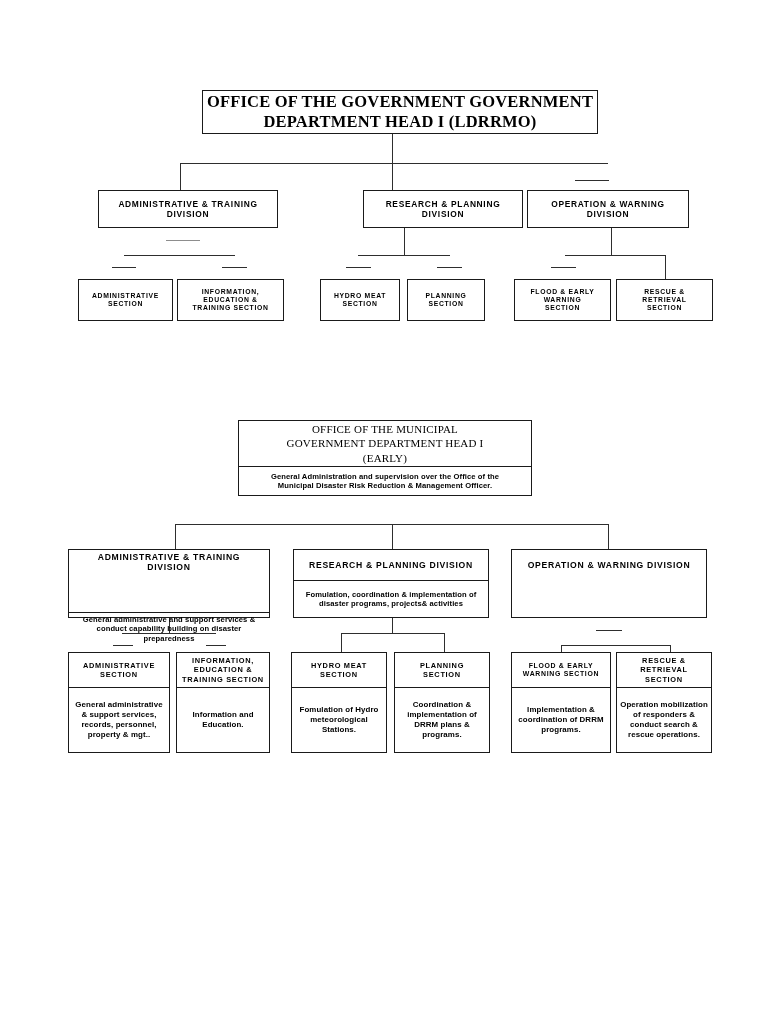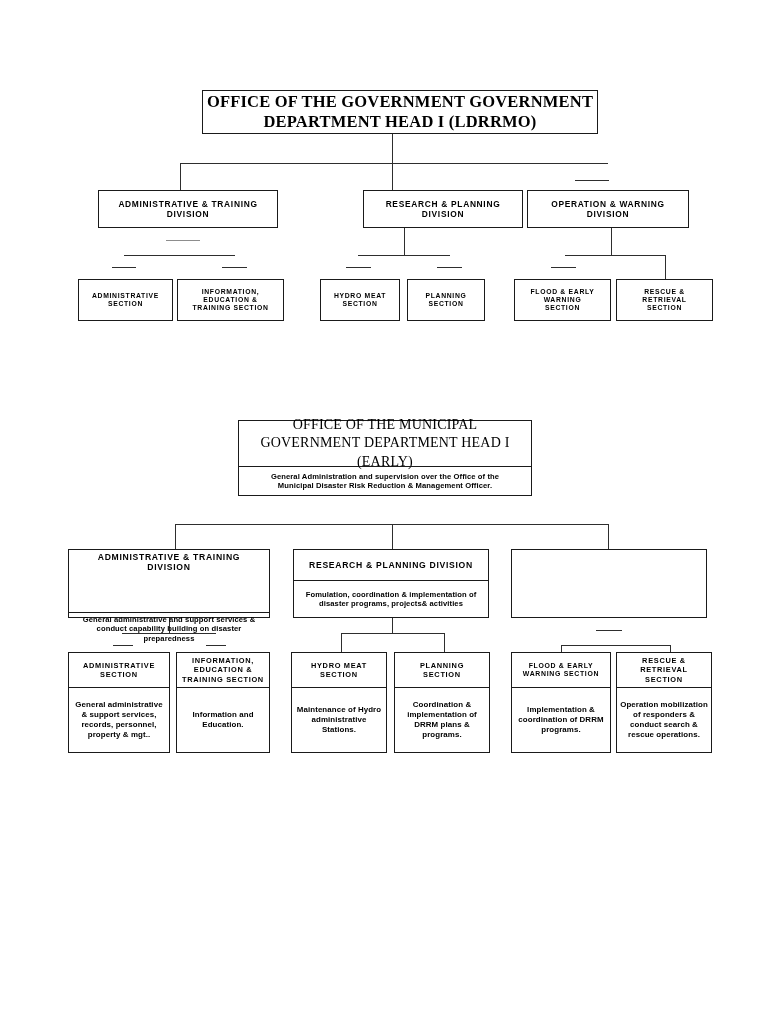--- a/index.html
+++ b/index.html
@@ -49,21 +49,21 @@
   .root-a {
     font-family: "Liberation Serif", serif;
     font-size: 16.5px;
     font-weight: bold;
     letter-spacing: 0.2px;
     line-height: 1.32;
     justify-content: center;
   }
   .root-b-title {
     font-family: "Liberation Serif", serif;
-    font-size: 14px;
+    font-size: 11px;
     font-weight: normal;
     letter-spacing: 0.2px;
     line-height: 1.3;
     overflow: visible;
     white-space: normal;
   }
   .root-b-desc {
     font-size: 7.6px;
     font-weight: bold;
     line-height: 1.35;
@@ -219,20 +219,23 @@
   </div>
 
   <div class="node" style="left:293px; top:549px; width:196px; height:69px;">
     <div class="cell head div2-head" style="height:30px; flex-direction:column;">
       <span>RESEARCH &amp; PLANNING DIVISION</span>
     </div>
     <div class="cell desc div2-desc" style="flex:1;">Fomulation, coordination &amp; implementation of disaster programs, projects&amp; activities</div>
   </div>
 
   <div class="node" style="left:511px; top:549px; width:196px; height:69px;">
+    <div class="cell head div2-head" style="height:30px; flex-direction:column;">
+      <span>OPERATION &amp; WARNING DIVISION</span>
+    </div>
   </div>
 
   <div class="vline" style="left:169px; top:618px; height:16px;"></div>
   <div class="hline" style="left:122px; top:633px; width:94px;"></div>
   <div class="hline" style="left:113px; top:645px; width:20px;"></div>
   <div class="hline" style="left:206px; top:645px; width:20px;"></div>
 
   <div class="vline" style="left:392px; top:618px; height:16px;"></div>
   <div class="hline" style="left:341px; top:633px; width:103px;"></div>
   <div class="vline" style="left:341px; top:633px; height:19px;"></div>
@@ -258,21 +261,21 @@
       <span>TRAINING SECTION</span>
     </div>
     <div class="cell desc sec2-desc" style="flex:1;">Information and Education.</div>
   </div>
 
   <div class="node" style="left:291px; top:652px; width:96px; height:101px;">
     <div class="cell head sec2-head" style="height:34px; flex-direction:column;">
       <span>HYDRO MEAT</span>
       <span>SECTION</span>
     </div>
-    <div class="cell desc sec2-desc" style="flex:1;">Maintenance of Hydro administrative Stations.</div>
+    <div class="cell desc sec2-desc" style="flex:1;">Fomulation of Hydro meteorological Stations.</div>
   </div>
 
   <div class="node" style="left:394px; top:652px; width:96px; height:101px;">
     <div class="cell head sec2-head" style="height:34px; flex-direction:column;">
       <span>PLANNING</span>
       <span>SECTION</span>
     </div>
     <div class="cell desc sec2-desc" style="flex:1;">Coordination &amp; implementation of DRRM plans &amp; programs.</div>
   </div>
 

